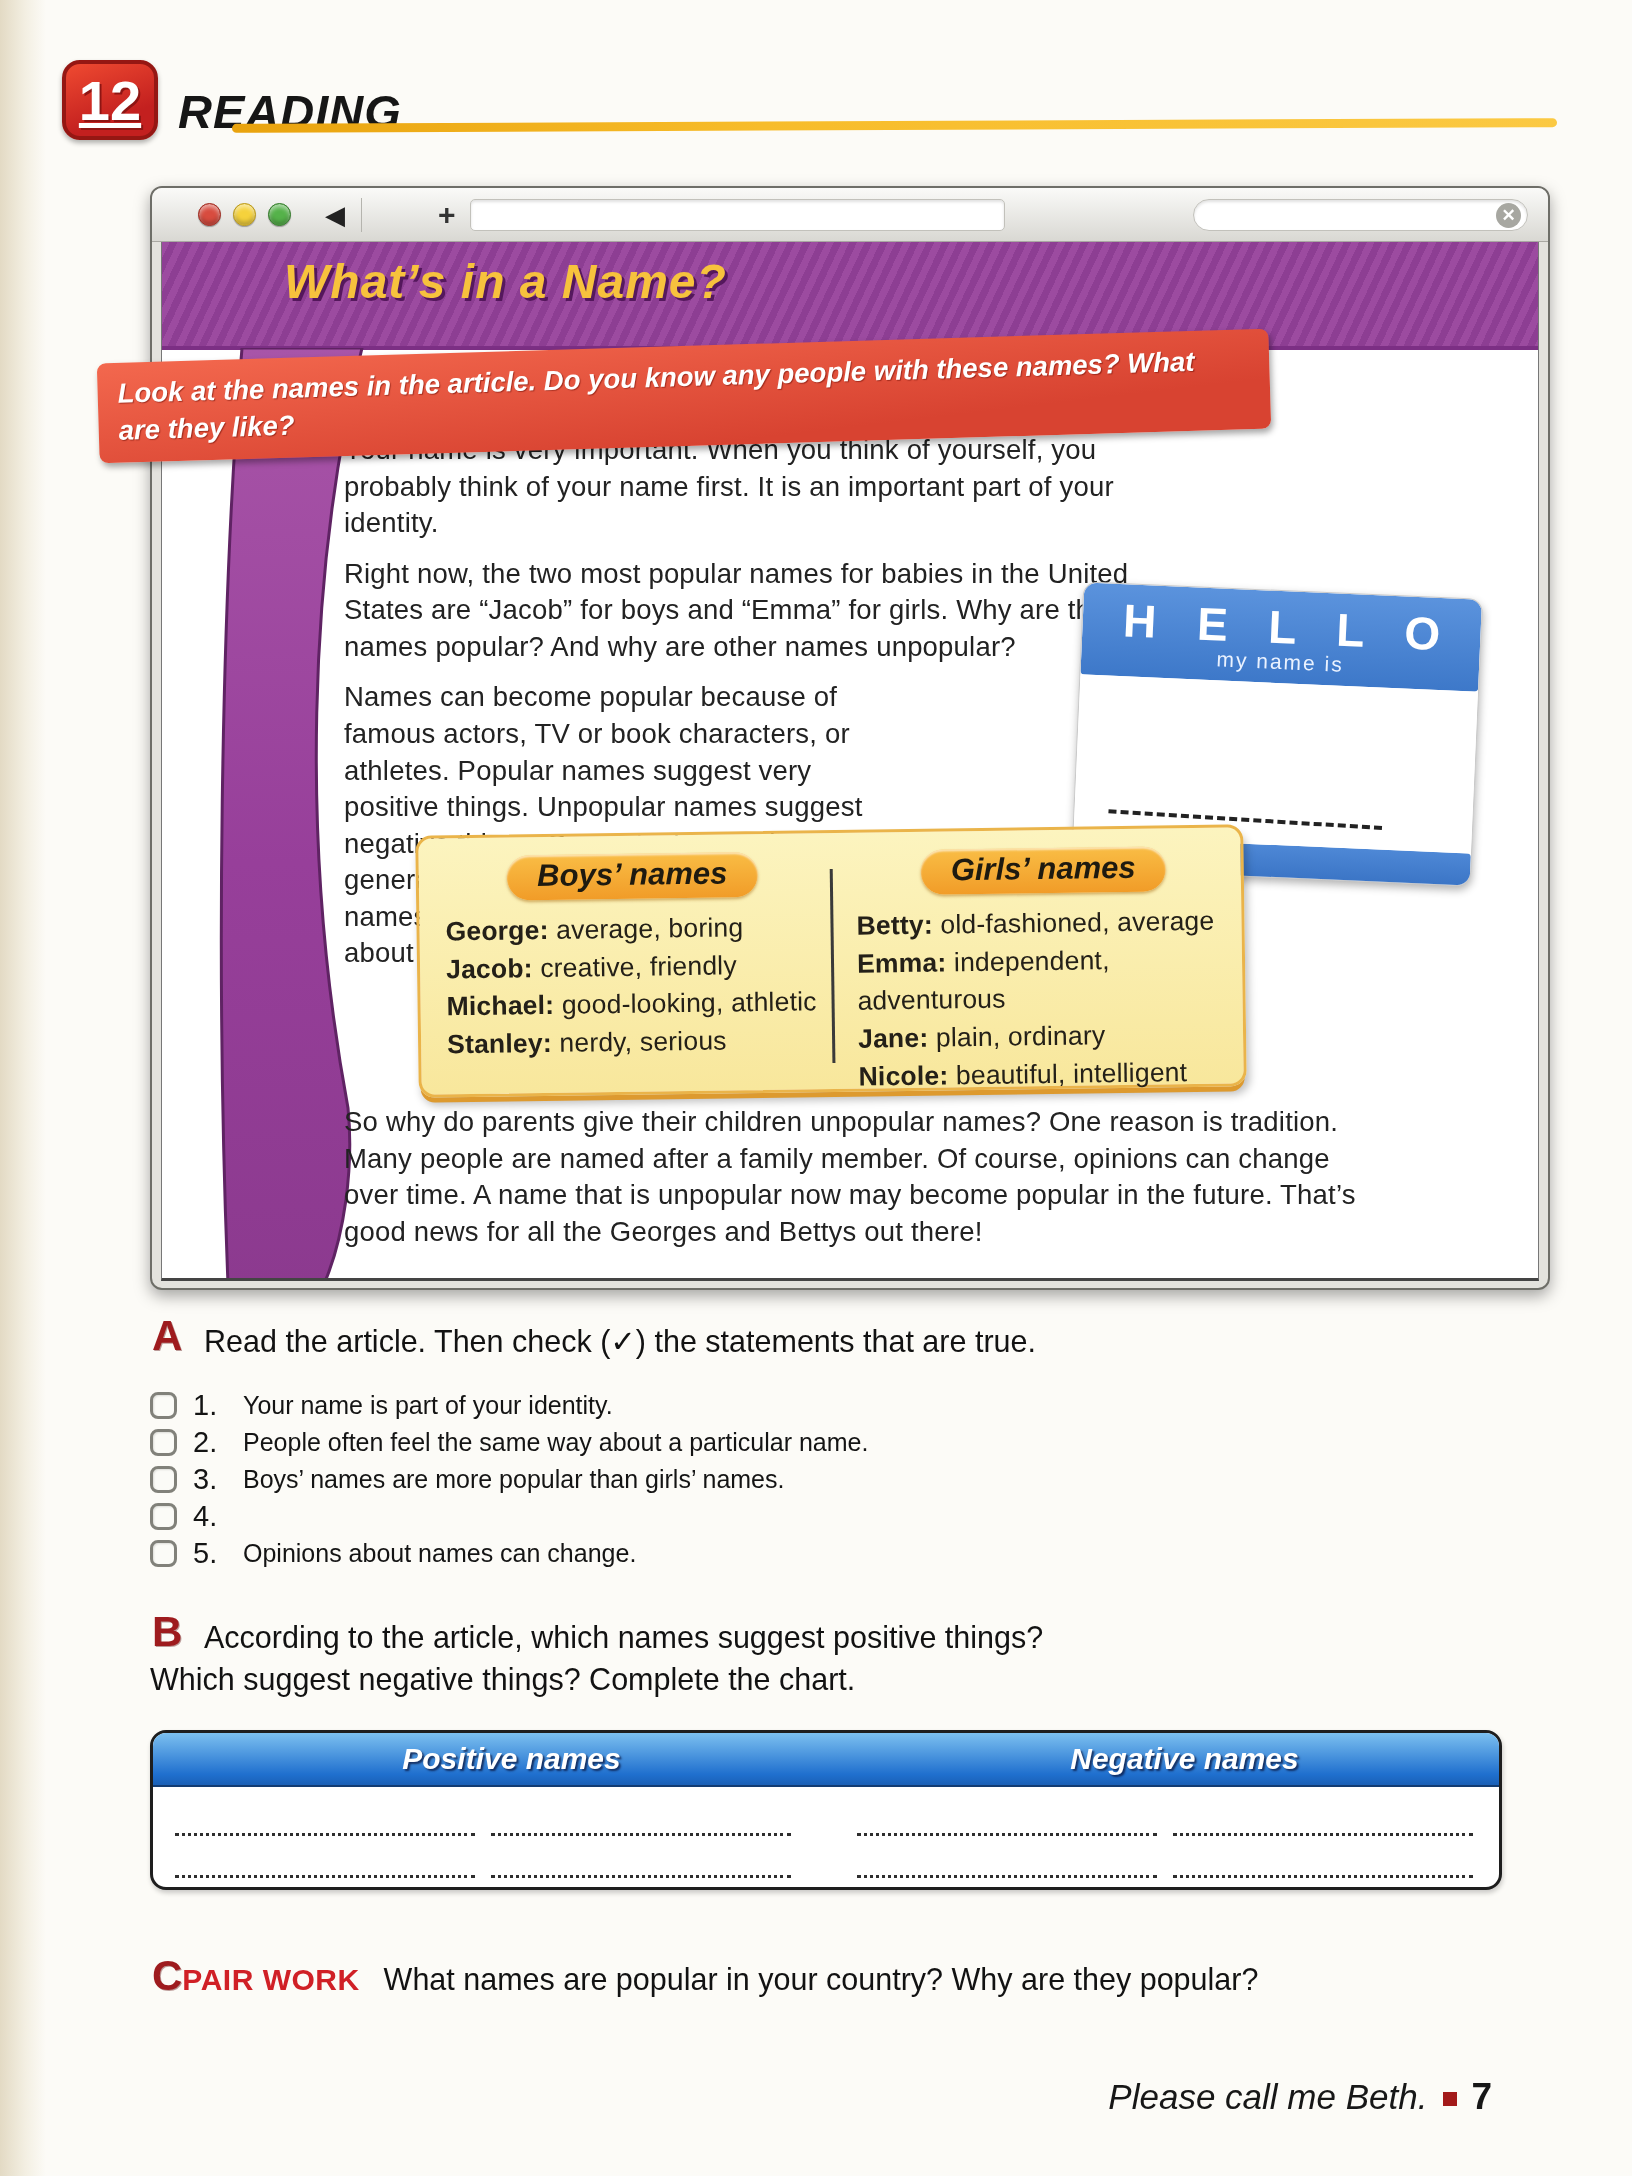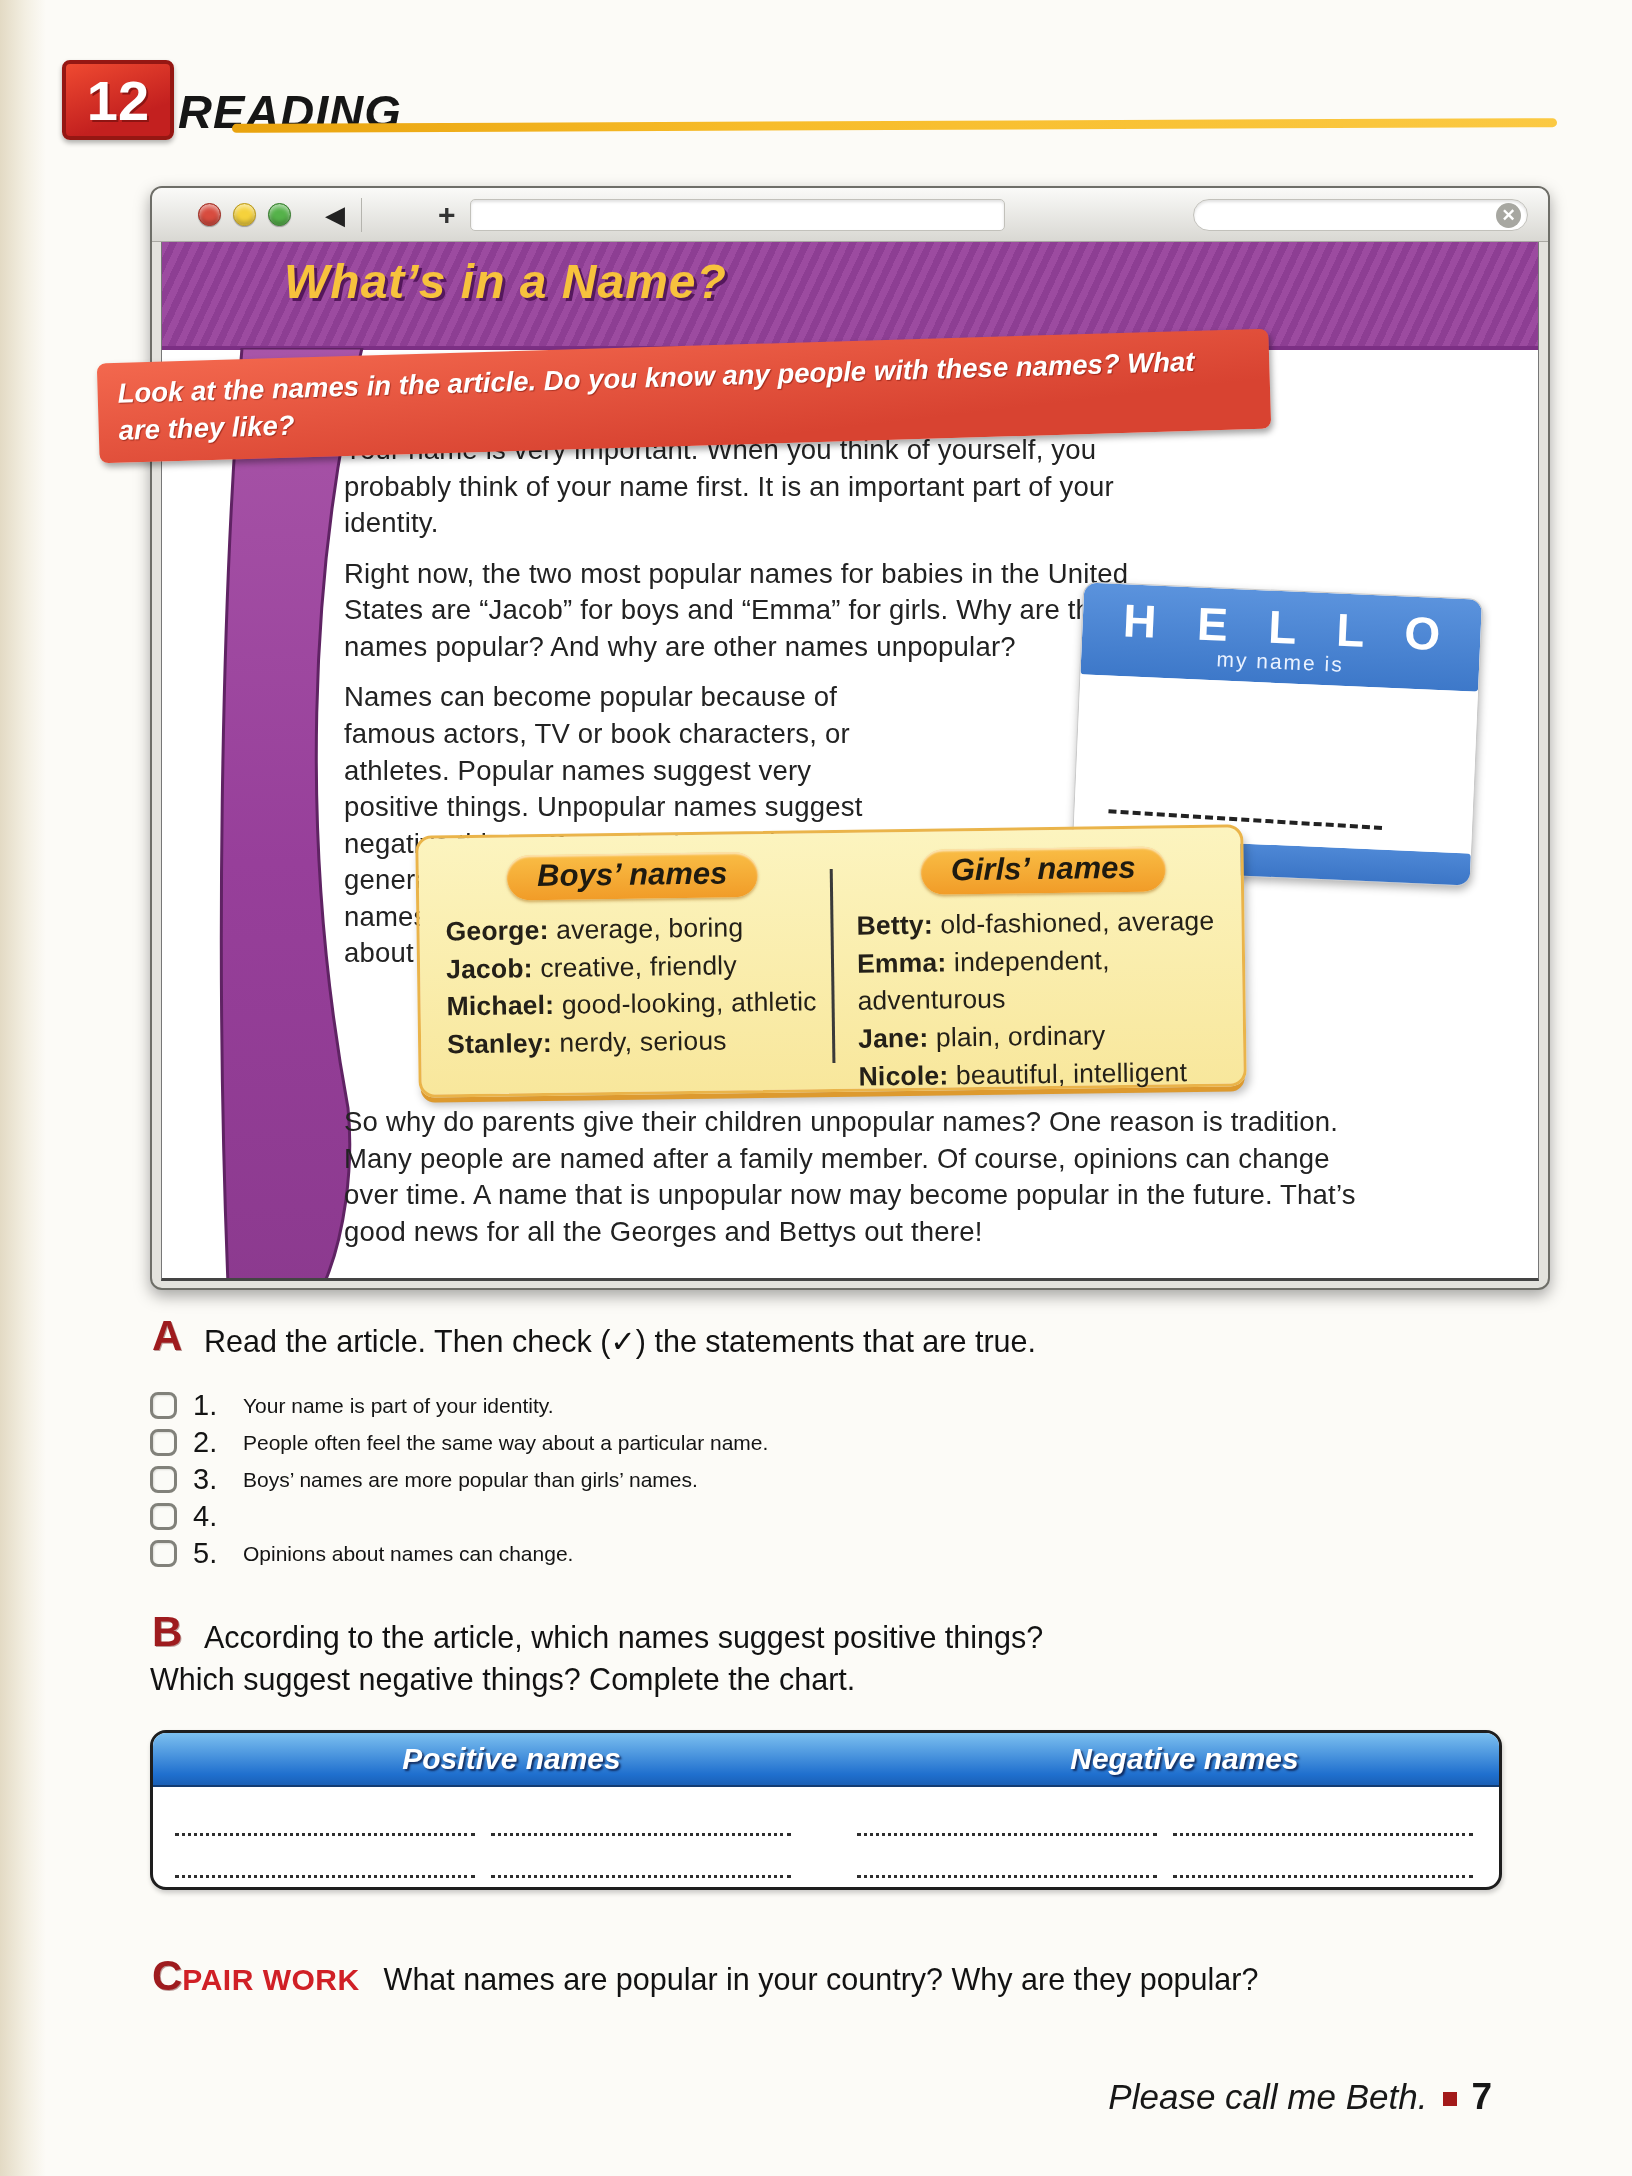--- a/index.html
+++ b/index.html
@@ -11,27 +11,28 @@
     overflow:hidden;
     color:#1c1c1c;
   }
   .scan-edge {
     position:absolute; left:0; top:0; bottom:0; width:46px;
     background:linear-gradient(90deg,#e3dac4,#f3efe2 55%,rgba(252,251,247,0));
   }
 
   
   .unit-badge {
-    position:absolute; left:62px; top:60px; width:112px; height:80px;
+    position:absolute; left:62px; top:60px; width:96px; height:80px;
     background:linear-gradient(160deg,#ef4a31,#c3201f 70%);
-    border:4px solid #951713; border-radius:8px;
+    border:4px solid #951713; border-radius:18px;
     display:flex; align-items:center; justify-content:center;
     color:#fff; font-size:56px; font-weight:800;
     text-shadow:2px 2px 0 #8e1513;
     box-shadow:0 3px 5px rgba(0,0,0,.3);
+    text-decoration:underline;
   }
   .section-title {
     position:absolute; left:178px; top:68px;
     font-size:47px; font-weight:800; font-style:italic; color:#161616;
     letter-spacing:1px;
     margin-top:16px;
   }
   .header-rule {
     position:absolute; left:232px; top:121px; width:1325px; height:9px;
     border-radius:5px;
@@ -161,21 +162,21 @@
   .exA-letter { position:absolute; left:152px; top:1312px; }
   .exA-instruction { position:absolute; left:204px; top:1324px; font-size:30.5px; color:#121212; }
   .checklist { position:absolute; left:150px; top:1392px; display:flex; flex-direction:column; gap:10px; }
   .check-row { display:flex; align-items:center; gap:16px; height:27px; }
   .checkbox {
     width:27px; height:27px; border:3.5px solid #81817a; border-radius:8px;
     background:#fbfbf7; box-shadow:inset 1px 1px 2px rgba(0,0,0,.12);
     flex:0 0 auto;
   }
   .check-num  { font-size:29px; color:#141414; width:34px; }
-  .check-text { font-size:21px; color:#141414; }
+  .check-text { font-size:25px; color:#141414; }
 
   .exB-letter { position:absolute; left:152px; top:1608px; }
   .exB-line1 { position:absolute; left:204px; top:1620px; font-size:30.5px; color:#121212; }
   .exB-line2 { position:absolute; left:150px; top:1662px; font-size:30.5px; color:#121212; }
 
   .chart {
     position:absolute; left:150px; top:1730px; width:1352px; height:160px;
     border:3px solid #1e1e1e; border-radius:16px;
     background:#fff; box-shadow:1px 3px 5px rgba(0,0,0,.2);
     overflow:hidden;

